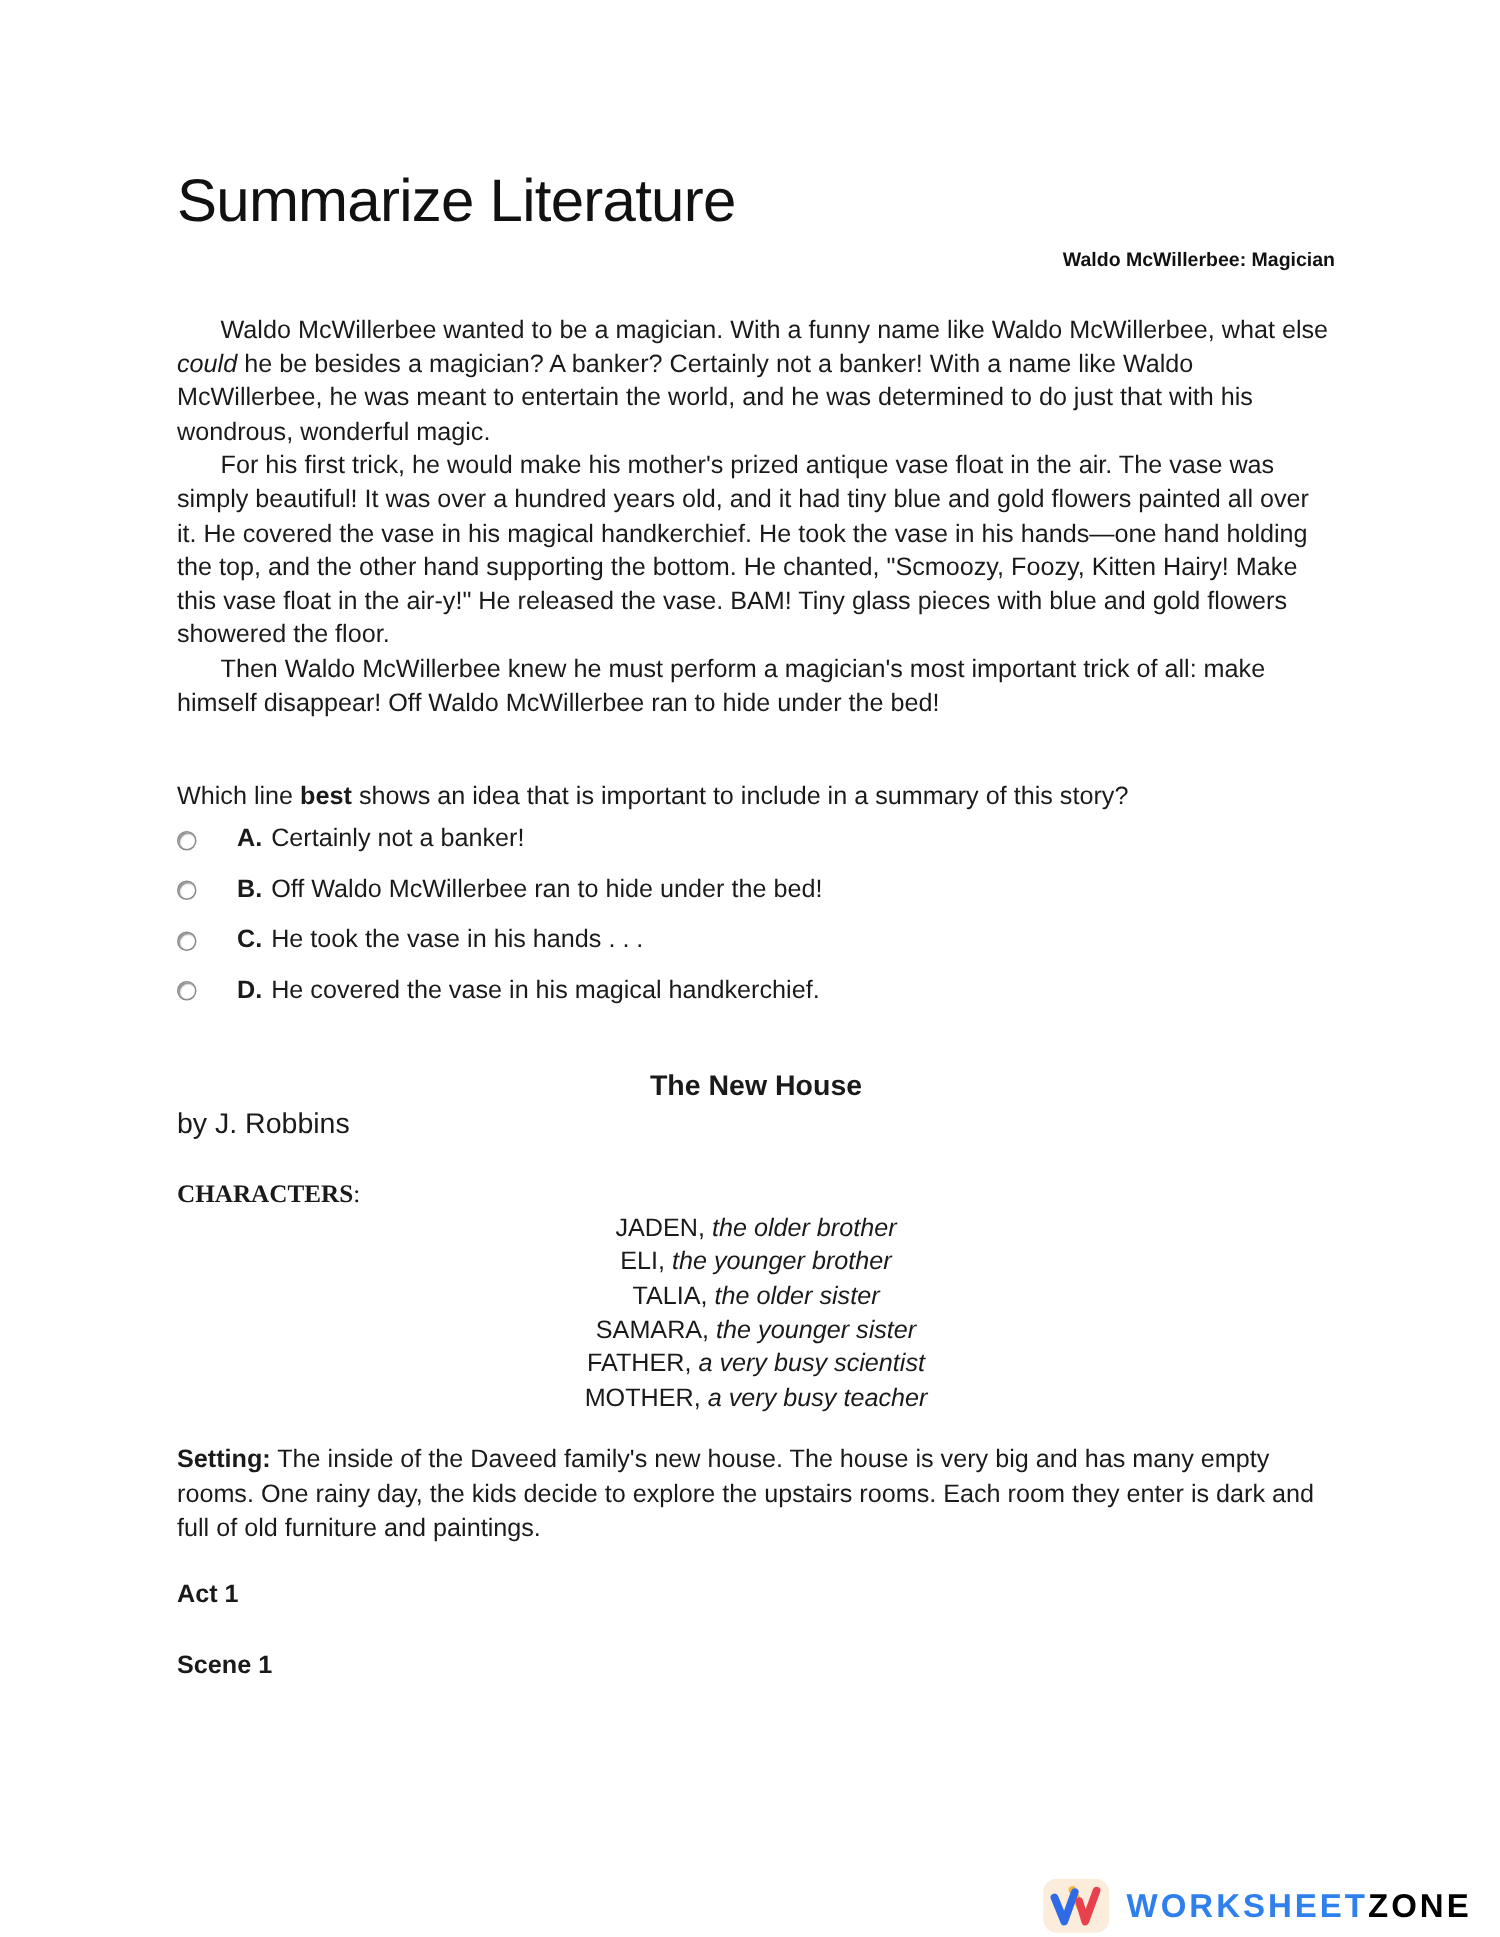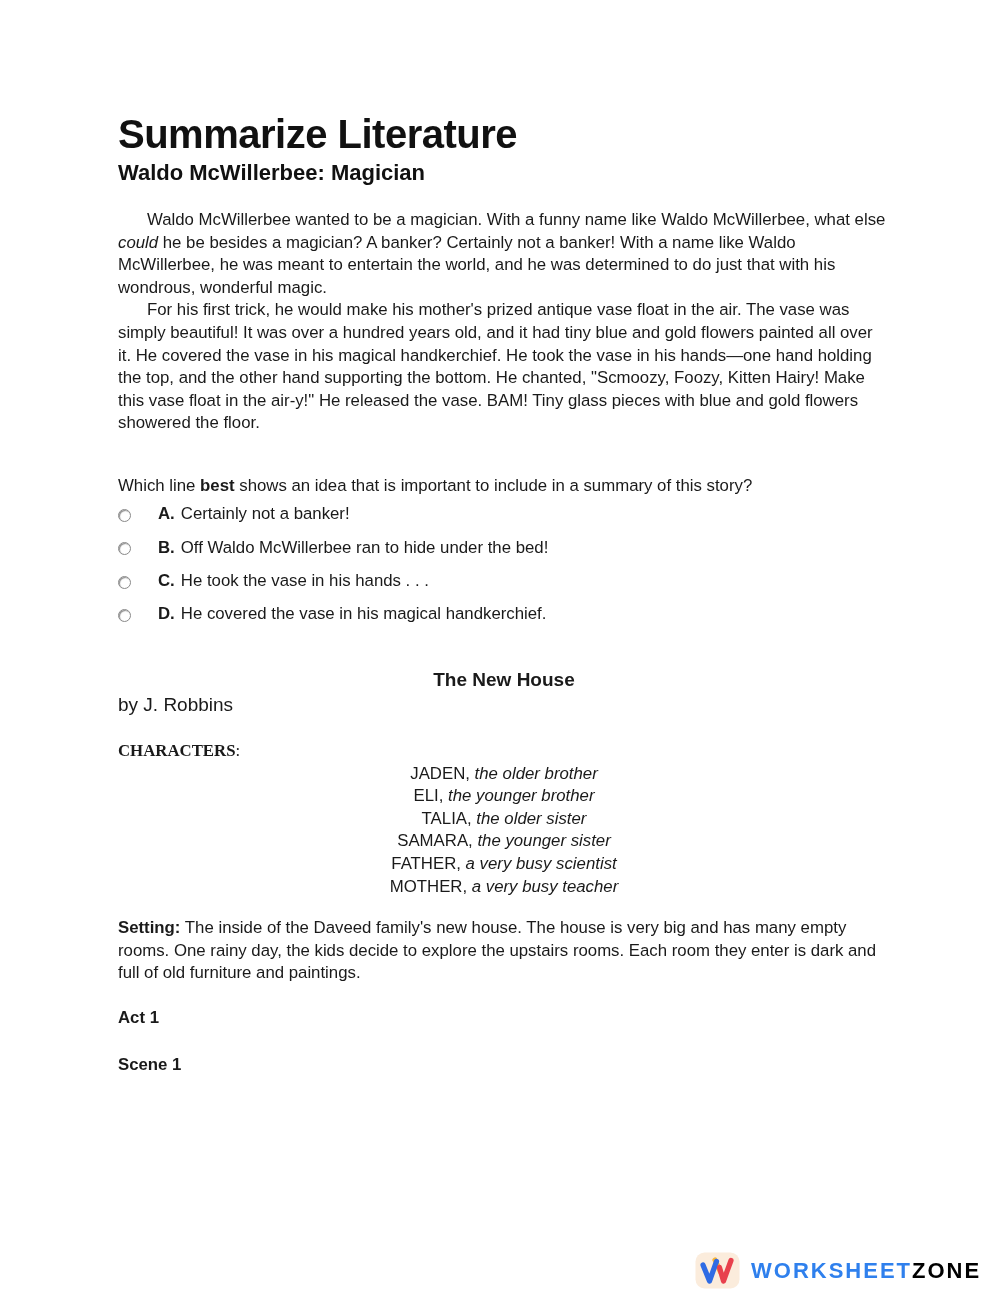--- a/index.html
+++ b/index.html
@@ -15,29 +15,29 @@
   .content {
     position:absolute;
     left:118px;
     top:0;
     width:772px;
   }
   .doc-title {
     margin:112px 0 0 0;
     font-size:40px;
     line-height:44px;
-    font-weight:bold;
+    font-weight:normal;
     letter-spacing:-0.5px;
     color:#111;
   }
   .story-title {
     margin-top:5px;
-    text-align:left;
-    font-weight:bold;
-    font-size:22px;
+    text-align:right;
+    font-weight:bold;
+    font-size:13px;
     line-height:24px;
     color:#111;
   }
   p { margin:0; }
   .body {
     font-size:16.8px;
     line-height:22.6px;
   }
   .indent { text-indent:29px; }
   .p1 { margin-top:24px; }
@@ -134,20 +134,21 @@
   <div class="content">
 
     <h1 class="doc-title">Summarize Literature</h1>
 
     <div class="story-title">Waldo McWillerbee: Magician</div>
 
     <p class="body indent p1"><span>Waldo McWillerbee wanted to be a magician. With a funny name like Waldo McWillerbee, what else </span><i>could</i><span> he be besides a magician? A banker? Certainly not a banker! With a name like Waldo McWillerbee, he was meant to entertain the world, and he was determined to do just that with his wondrous, wonderful magic.</span></p>
 
     <p class="body indent">For his first trick, he would make his mother's prized antique vase float in the air. The vase was simply beautiful! It was over a hundred years old, and it had tiny blue and gold flowers painted all over it. He covered the vase in his magical handkerchief. He took the vase in his hands—one hand holding the top, and the other hand supporting the bottom. He chanted, "Scmoozy, Foozy, Kitten Hairy! Make this vase float in the air-y!" He released the vase. BAM! Tiny glass pieces with blue and gold flowers showered the floor.</p>
 
+    <p class="body indent">Then Waldo McWillerbee knew he must perform a magician's most important trick of all: make himself disappear! Off Waldo McWillerbee ran to hide under the bed!</p>
 
     <p class="question"><span>Which line </span><b>best</b><span> shows an idea that is important to include in a summary of this story?</span></p>
 
     <div class="options">
       <div class="option">
         <span class="radio"></span>
         <span class="opt-letter">A.</span>
         <span class="opt-text">Certainly not a banker!</span>
       </div>
       <div class="option">

